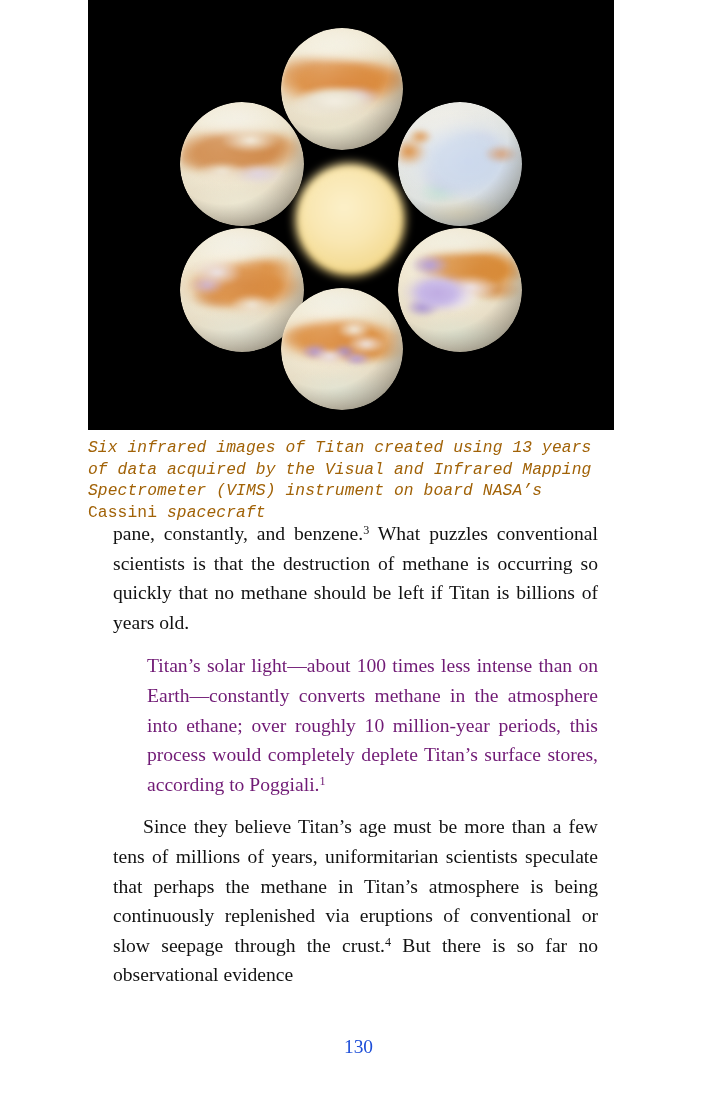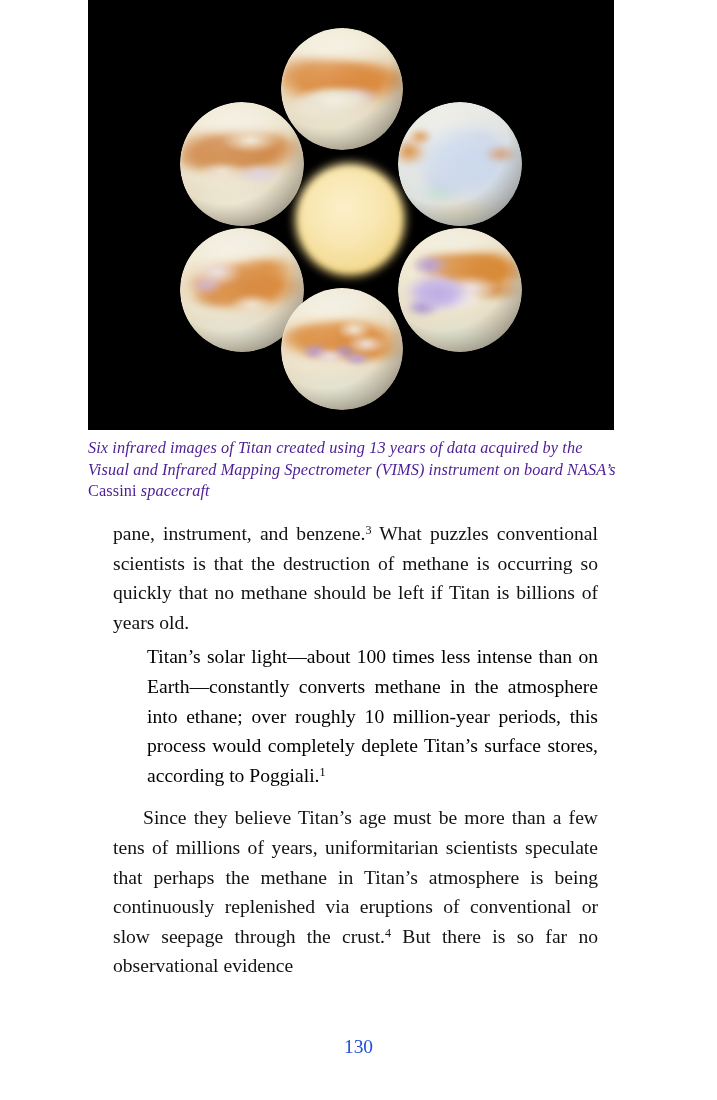--- a/index.html
+++ b/index.html
@@ -222,25 +222,25 @@
       radial-gradient(circle at 44% 38%, #fcf0c9 0%, #f9e7b2 42%, #f4dc96 72%, #f0d27e 100%);
     filter: blur(3px);
   }
 
   
   .caption {
     position: absolute;
     left: 88px;
     top: 437px;
     width: 528px;
-    font-family: Liberation Serif, serif;
+    font-family: Liberation Mono, monospace;
     font-style: italic;
     font-size: 16.3px;
     line-height: 21.6px;
-    color: #4c1d95;
+    color: #a16207;
     letter-spacing: 0.1px;
   }
   .caption .roman {
     font-style: normal;
   }
 
   
   .body-col {
     position: absolute;
     left: 113px;
@@ -253,26 +253,26 @@
     line-height: 29.6px;
     text-align: justify;
     text-justify: inter-word;
     color: #121212;
     hyphens: manual;
   }
   p.para.indent {
     text-indent: 30px;
   }
   p.blockquote {
-    margin: 5px 0 13px 0;
+    margin: 14px 0 13px 0;
     padding: 0 0 0 34px;
     font-size: 19.6px;
     line-height: 29.6px;
     text-align: justify;
-    color: #000000;
+    color: #701a75;
   }
   .fn {
     font-size: 0.62em;
     vertical-align: 0.52em;
     line-height: 0;
   }
 
   
   .folio {
     position: absolute;
@@ -333,21 +333,21 @@
       <div id="globe-center"></div>
       <div id="globe-center-core"></div>
 
     </div>
   </div>
 
   <div class="caption"><span>Six infrared images of Titan created using 13 years of data acquired by the Visual and Infrared Mapping Spectrometer (VIMS) instrument on board NASA’s </span><span class="roman">Cassini</span><span> spacecraft</span></div>
 
   <div class="body-col">
 
-    <p class="para"><span>pane, instrument, and benzene.</span><sup class="fn">3</sup><span> What puzzles conventional scientists is that the destruction of methane is occurring so quickly that no methane should be left if Titan is billions of years old.</span></p>
+    <p class="para"><span>pane, constantly, and benzene.</span><sup class="fn">3</sup><span> What puzzles conventional scientists is that the destruction of methane is occurring so quickly that no methane should be left if Titan is billions of years old.</span></p>
 
     <p class="blockquote"><span>Titan’s solar light—about 100 times less intense than on Earth—constantly converts methane in the atmosphere into ethane; over roughly 10 million-year periods, this process would completely deplete Titan’s surface stores, according to Poggiali.</span><sup class="fn">1</sup></p>
 
     <p class="para indent"><span>Since they believe Titan’s age must be more than a few tens of millions of years, uniformitarian scientists speculate that perhaps the methane in Titan’s atmosphere is being continuously replenished via eruptions of conventional or slow seepage through the crust.</span><sup class="fn">4</sup><span> But there is so far no observational evidence</span></p>
 
   </div>
 
   <div class="folio">130</div>
 
 </div>

